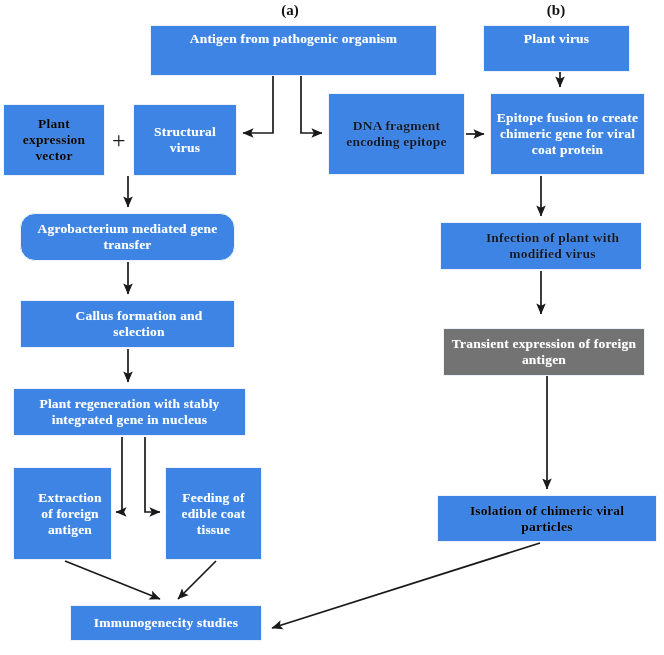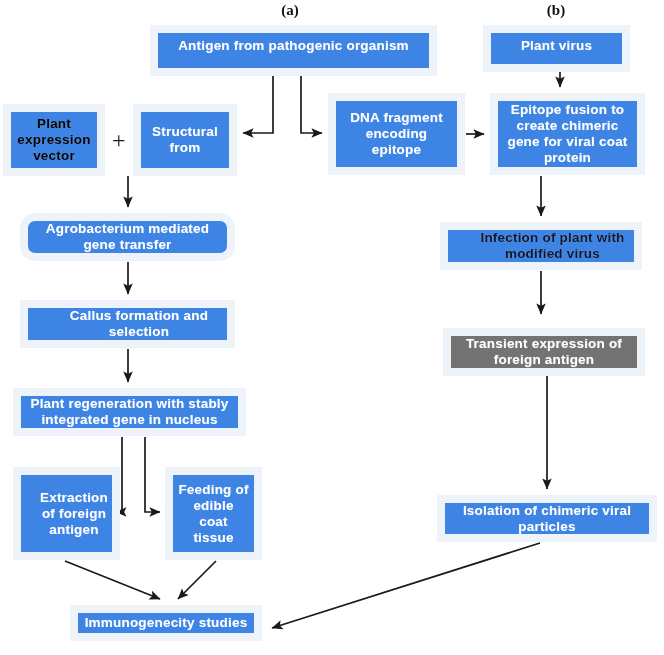--- a/index.html
+++ b/index.html
@@ -21,23 +21,23 @@
     font-weight: bold;
     font-size: 15px;
     color: #111111;
     text-align: center;
     line-height: 16px;
   }
   .node {
     position: absolute;
     box-sizing: border-box;
     background: #3d84e4;
-    border: 8px solid #404040;
+    border: 1px solid #404040;
     color: #ffffff;
-    font-family: Liberation Sans, sans-serif;
+    font-family: Liberation Serif, serif;
     font-weight: bold;
     font-size: 13.5px;
     line-height: 16px;
     letter-spacing: 0.2px;
     display: flex;
     align-items: center;
     justify-content: center;
     text-align: center;
     padding: 2px 5px;
     text-shadow: 0 0 1px rgba(255,255,255,0.35);
@@ -95,29 +95,29 @@
 
   <div id="panel-label-layer">
       <div class="panel-label" style="left: 260px; top: 2px; width: 60px;">(a)</div>
       <div class="panel-label" style="left: 526px; top: 2px; width: 60px;">(b)</div>
     </div>
 
   <div id="node-layer">
       <div class="node top-align" style="left: 150px; top: 25px; width: 287px; height: 51px; background: rgb(61, 132, 228); border-color: rgb(238, 243, 249); color: rgb(255, 255, 255);">Antigen from pathogenic organism</div>
       <div class="node top-align" style="left: 483px; top: 25px; width: 147px; height: 47px; background: rgb(61, 132, 228); border-color: rgb(238, 243, 249); color: rgb(255, 255, 255);">Plant virus</div>
       <div class="node" style="left: 3px; top: 104px; width: 102px; height: 72px; background: rgb(61, 132, 228); border-color: rgb(238, 243, 249); color: #000000;">Plant expression vector</div>
-      <div class="node" style="left: 133px; top: 104px; width: 104px; height: 72px; background: rgb(61, 132, 228); border-color: rgb(238, 243, 249); color: rgb(255, 255, 255);">Structural from</div>
-      <div class="node" style="left: 328px; top: 93px; width: 137px; height: 82px; background: rgb(61, 132, 228); border-color: rgb(238, 243, 249); color: #ffffff;">DNA fragment encoding epitope</div>
+      <div class="node" style="left: 133px; top: 104px; width: 104px; height: 72px; background: rgb(61, 132, 228); border-color: rgb(238, 243, 249); color: rgb(255, 255, 255);">Structural virus</div>
+      <div class="node" style="left: 328px; top: 93px; width: 137px; height: 82px; background: rgb(61, 132, 228); border-color: rgb(238, 243, 249); color: #0f172a;">DNA fragment encoding epitope</div>
       <div class="node" style="left: 490px; top: 93px; width: 155px; height: 82px; background: rgb(61, 132, 228); border-color: rgb(238, 243, 249); color: rgb(255, 255, 255);">Epitope fusion to create chimeric gene for viral coat protein</div>
       <div class="node" style="left: 20px; top: 213px; width: 215px; height: 48px; background: rgb(61, 132, 228); border-color: rgb(238, 243, 249); color: rgb(255, 255, 255); border-radius: 15px;">Agrobacterium mediated gene transfer</div>
       <div class="node" style="left: 440px; top: 222px; width: 202px; height: 48px; background: rgb(61, 132, 228); border-color: rgb(238, 243, 249); color: #0f172a; padding-left: 28px;">Infection of plant with modified virus</div>
       <div class="node" style="left: 20px; top: 300px; width: 215px; height: 48px; background: rgb(61, 132, 228); border-color: rgb(238, 243, 249); color: rgb(255, 255, 255); padding-left: 28px;">Callus formation and selection</div>
       <div class="node" style="left: 443px; top: 328px; width: 202px; height: 48px; background: #737373; border-color: rgb(238, 243, 249); color: rgb(255, 255, 255);">Transient expression of foreign antigen</div>
       <div class="node" style="left: 13px; top: 388px; width: 233px; height: 48px; background: rgb(61, 132, 228); border-color: rgb(238, 243, 249); color: rgb(255, 255, 255);">Plant regeneration with stably integrated gene in nucleus</div>
-      <div class="node" style="left: 13px; top: 467px; width: 107px; height: 93px; background: rgb(61, 132, 228); border-color: rgb(238, 243, 249); color: rgb(255, 255, 255); padding-left: 20px;">Extraction of foreign antigen</div>
+      <div class="node" style="left: 13px; top: 467px; width: 99px; height: 93px; background: rgb(61, 132, 228); border-color: rgb(238, 243, 249); color: rgb(255, 255, 255); padding-left: 20px;">Extraction of foreign antigen</div>
       <div class="node" style="left: 165px; top: 467px; width: 97px; height: 93px; background: rgb(61, 132, 228); border-color: rgb(238, 243, 249); color: rgb(255, 255, 255);">Feeding of edible coat tissue</div>
-      <div class="node" style="left: 437px; top: 495px; width: 220px; height: 47px; background: rgb(61, 132, 228); border-color: rgb(238, 243, 249); color: #ffffff;">Isolation of chimeric viral particles</div>
+      <div class="node" style="left: 437px; top: 495px; width: 220px; height: 47px; background: rgb(61, 132, 228); border-color: rgb(238, 243, 249); color: #000000;">Isolation of chimeric viral particles</div>
       <div class="node" style="left: 70px; top: 605px; width: 192px; height: 36px; background: rgb(61, 132, 228); border-color: rgb(238, 243, 249); color: rgb(255, 255, 255);">Immunogenecity studies</div>
     </div>
 
   <div class="plus-sign" style="left:112px; top:128px;">+</div>
 
 </div>
 
 </body></html>

